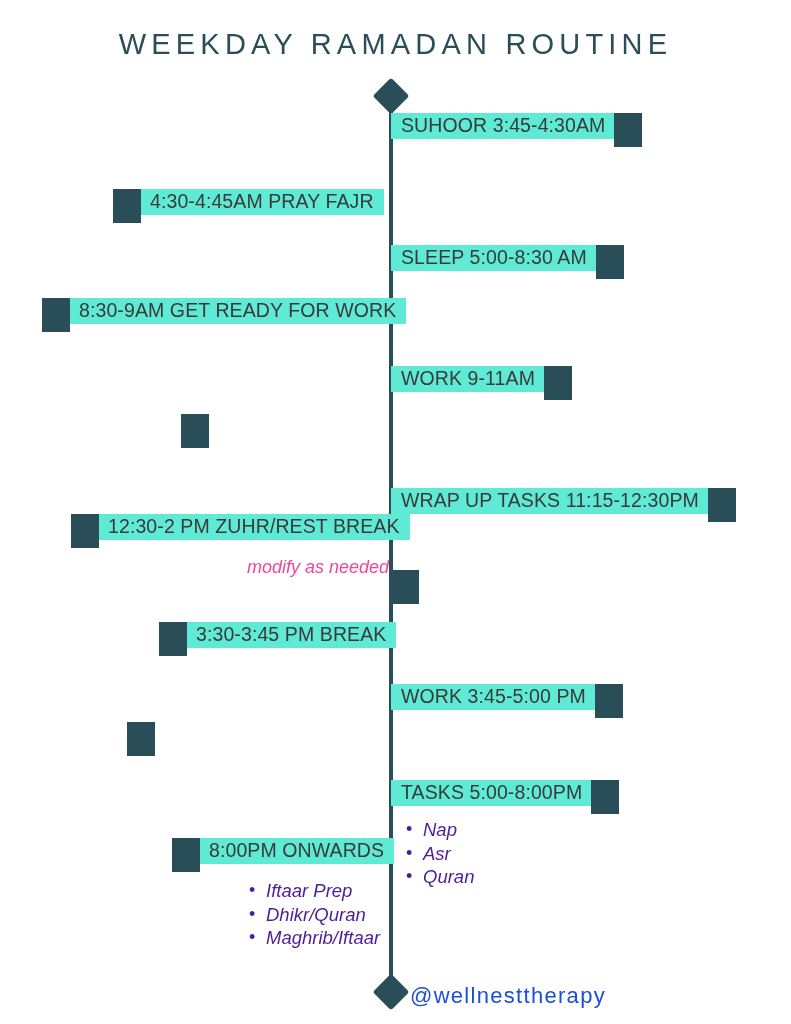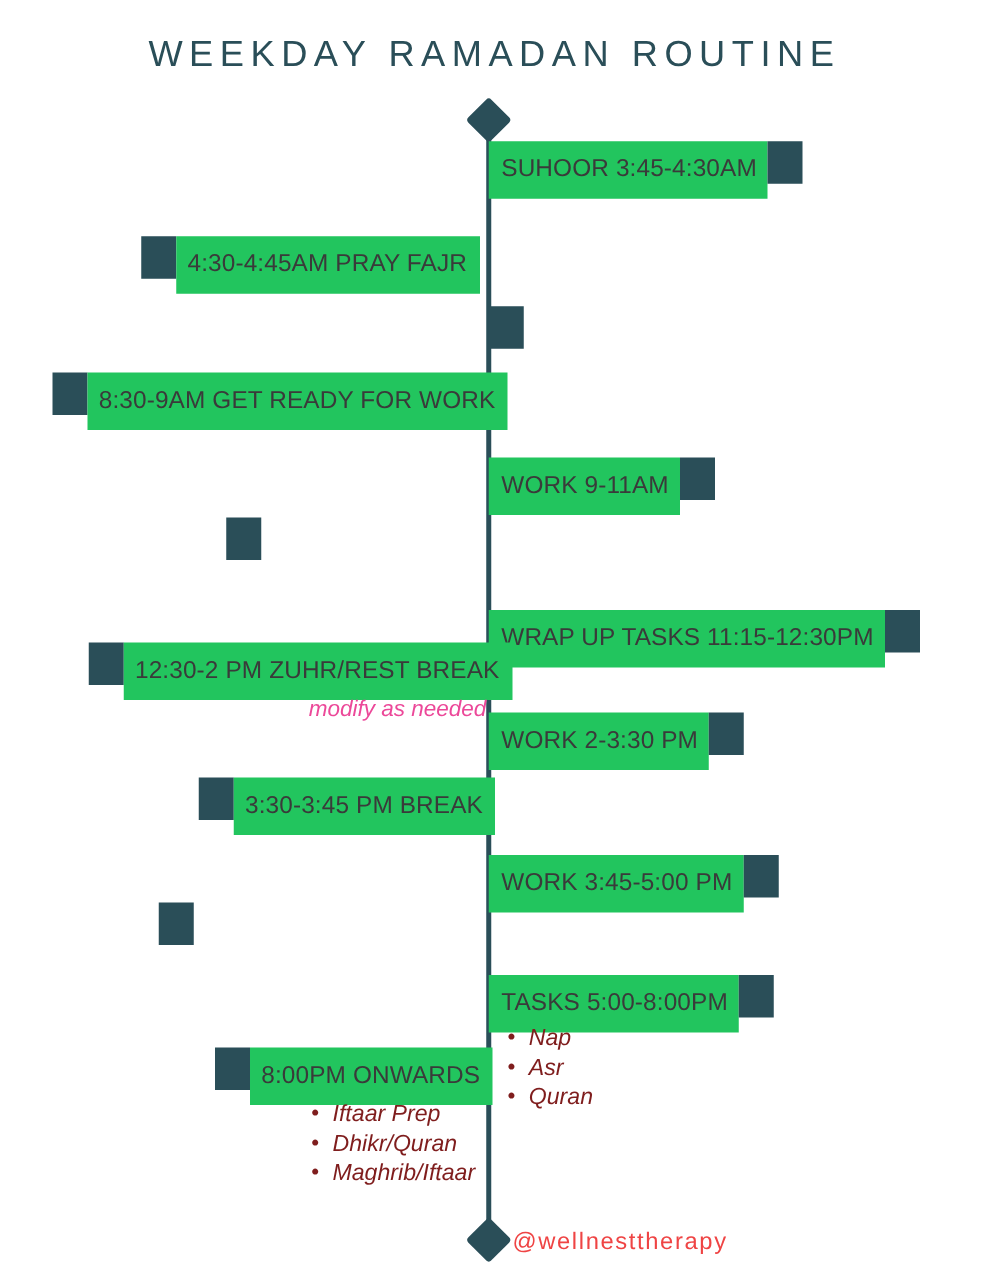--- a/index.html
+++ b/index.html
@@ -55,24 +55,24 @@
   .row {
     position: absolute;
     height: 34px;
     display: flex;
     align-items: stretch;
   }
   .row.right { left: 391px; }
   .row.left  { justify-content: flex-end; }
 
   .bar {
-    background: #22c55e;
+    background: #5eead4;
     display: flex;
     align-items: center;
-    height: 46px;
+    height: 26px;
     box-sizing: border-box;
   }
   .bar-label {
     font-size: 19.5px;
     color: #3a3a3a;
     letter-spacing: 0.1px;
     white-space: nowrap;
     line-height: 1;
   }
   .row.right .bar { padding: 0 9px 0 10px; }
@@ -95,43 +95,43 @@
   }
   .bullets {
     position: absolute;
     margin: 0;
     padding: 0;
     list-style: none;
   }
   .bullets li {
     font-size: 18.5px;
     font-style: italic;
-    color: #7f1d1d;
+    color: #4c1d95;
     line-height: 23.5px;
     white-space: nowrap;
     position: relative;
     padding-left: 17px;
   }
   .bullets li::before {
     content: "\2022";
     position: absolute;
     left: 0;
     top: 0;
     font-style: normal;
     font-size: 18px;
   }
 
   
   .handle {
     position: absolute;
     left: 410px;
     top: 983px;
-    font-size: 19px;
+    font-size: 22px;
     letter-spacing: 1.3px;
-    color: #ef4444;
+    color: #1d4ed8;
     white-space: nowrap;
   }
 </style>
 </head>
 <body>
 
 <div class="title">WEEKDAY RAMADAN ROUTINE</div>
 
 <div class="axis"></div>
 <div class="diamond top"></div>
@@ -145,20 +145,23 @@
 </div>
 
 <div class="row left" style="top:189px; left:113px">
   <div class="cap"></div>
   <div class="bar">
     <span class="bar-label">4:30-4:45AM PRAY FAJR</span>
   </div>
 </div>
 
 <div class="row right" style="top:245px">
+  <div class="bar">
+    <span class="bar-label">SLEEP 5:00-8:30 AM</span>
+  </div>
   <div class="cap"></div>
 </div>
 
 <div class="row left" style="top:298px; left:42px">
   <div class="cap"></div>
   <div class="bar">
     <span class="bar-label">8:30-9AM GET READY FOR WORK</span>
   </div>
 </div>
 
@@ -181,23 +184,20 @@
 </div>
 
 <div class="row left" style="top:514px; left:71px">
   <div class="cap"></div>
   <div class="bar">
     <span class="bar-label">12:30-2 PM ZUHR/REST BREAK</span>
   </div>
 </div>
 
 <div class="row right" style="top:570px">
-  <div class="bar">
-    <span class="bar-label">WORK 2-3:30 PM</span>
-  </div>
   <div class="cap"></div>
 </div>
 
 <div class="row left" style="top:622px; left:159px">
   <div class="cap"></div>
   <div class="bar">
     <span class="bar-label">3:30-3:45 PM BREAK</span>
   </div>
 </div>
 

